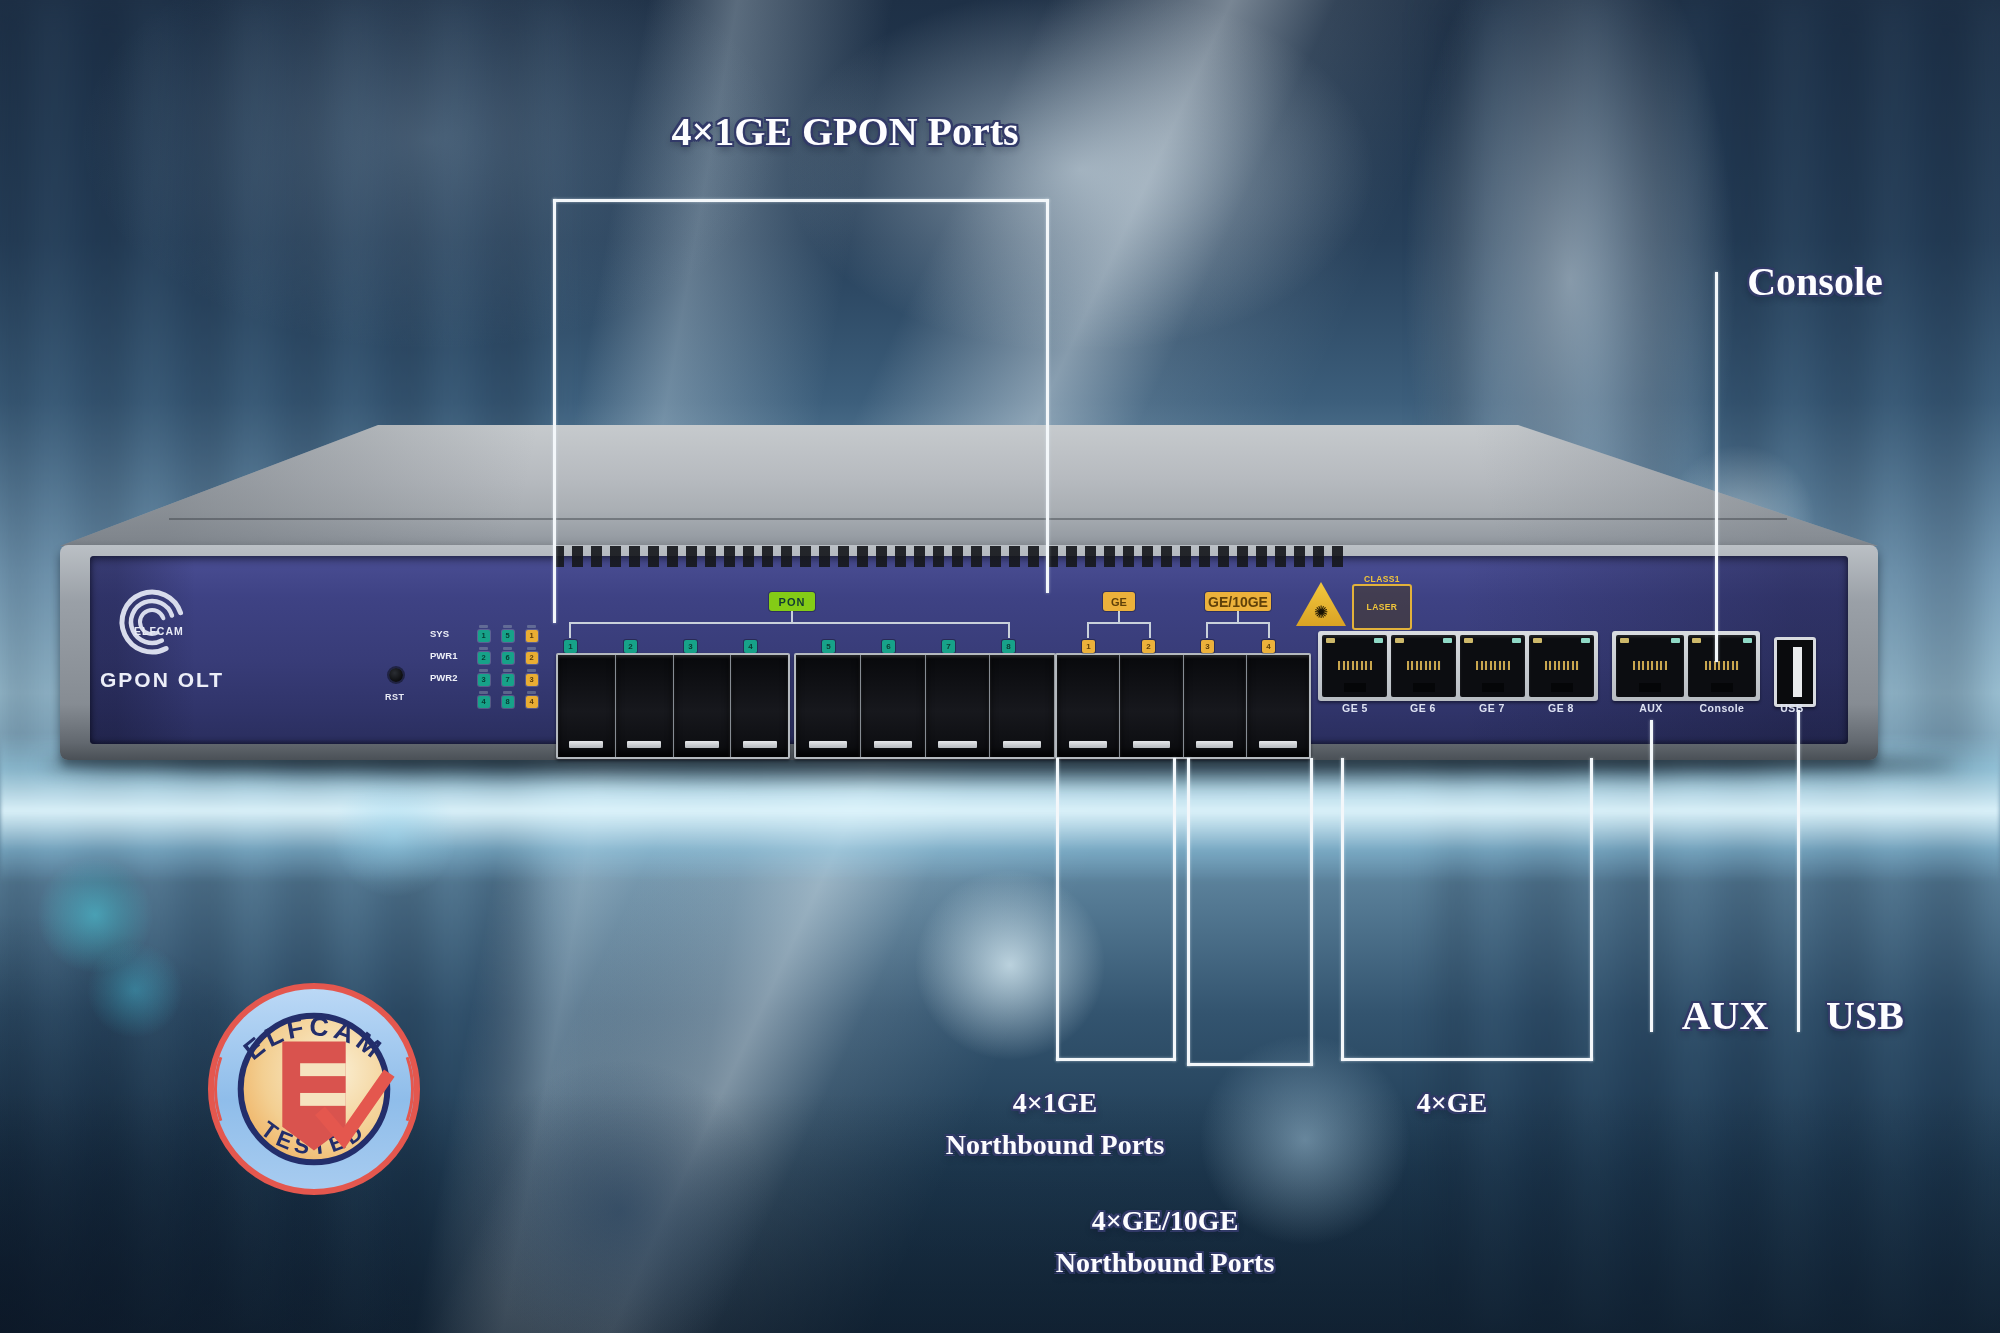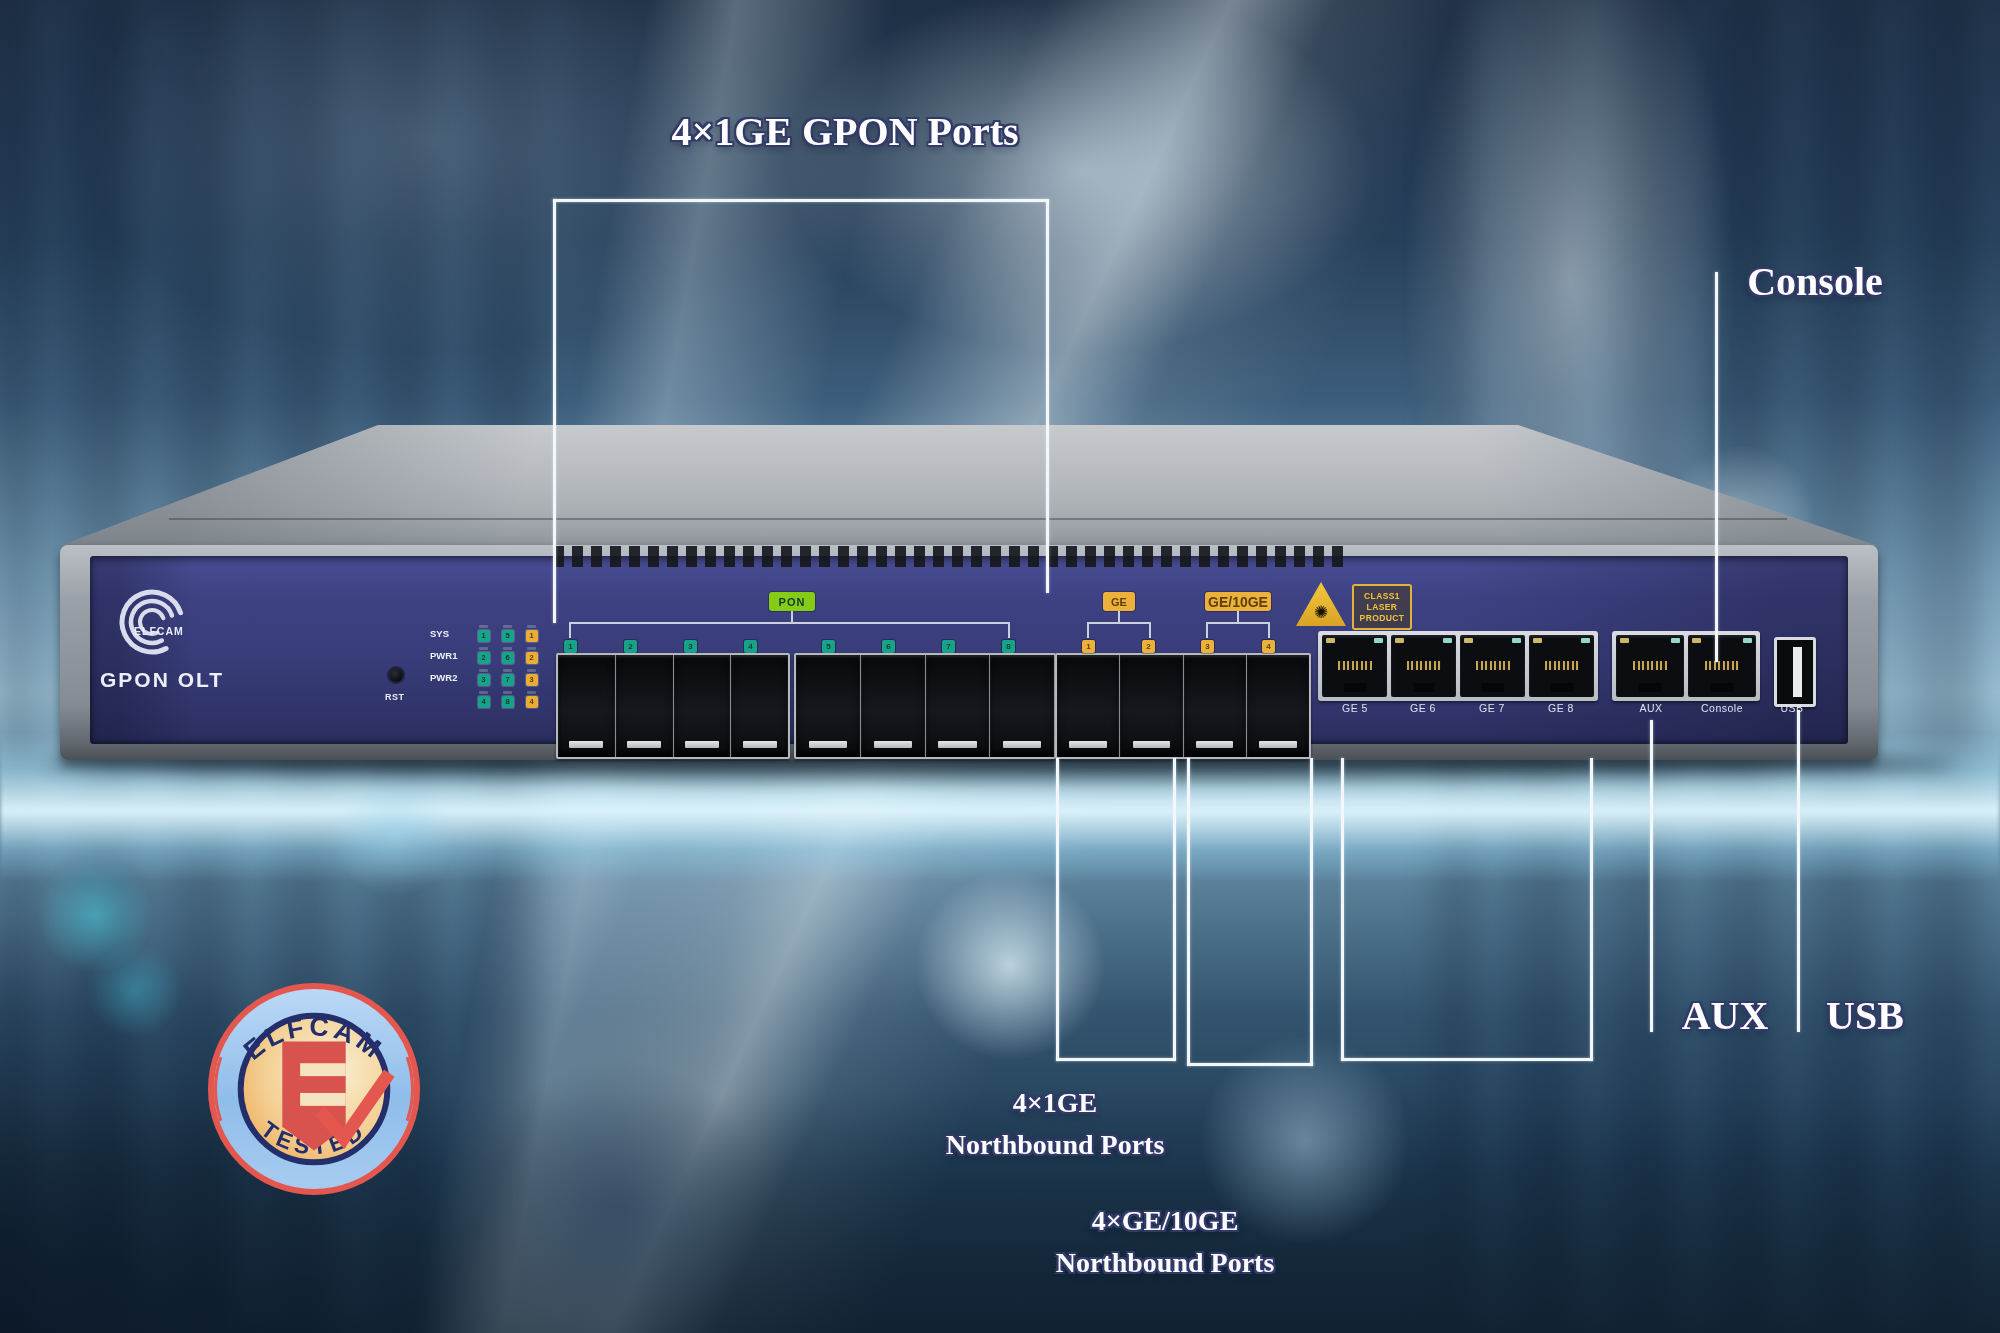--- a/index.html
+++ b/index.html
@@ -64,32 +64,32 @@
   .sfp-group{position:absolute;display:flex;border:2px solid #b4b9be;background:#101115;border-radius:2px;box-shadow:0 2px 3px rgba(0,0,10,.5);}
   .sfp{flex:1;position:relative;background:linear-gradient(180deg,#08090c 0%,#17181d 55%,#0a0b0e 100%);border-right:1px solid #868c93;box-shadow:inset 0 2px 3px rgba(255,255,255,.12),inset 0 -5px 7px rgba(0,0,0,.85);}
   .sfp:last-child{border-right:none;}
   .sfp::after{content:"";position:absolute;bottom:9px;left:20%;width:60%;height:7px;border-radius:1px;background:linear-gradient(180deg,#e6e8ea,#b4b8bd);}
   .rj-block{position:absolute;display:flex;gap:4px;padding:4px;background:linear-gradient(180deg,#d9dce0,#b7bcc2);border-radius:3px;box-shadow:0 2px 3px rgba(0,0,10,.45);}
   .rj{flex:1;position:relative;background:#0c0d11;border-radius:2px;box-shadow:inset 0 2px 3px rgba(255,255,255,.10);}
   .rj .ly{position:absolute;top:3px;left:4px;width:9px;height:5px;border-radius:1px;background:#cdb86a;}
   .rj .lg{position:absolute;top:3px;right:4px;width:9px;height:5px;border-radius:1px;background:#8fd9c6;}
   .rj .pins{position:absolute;top:26px;left:50%;transform:translateX(-50%);width:34px;height:9px;background:repeating-linear-gradient(90deg,#c9a64e 0 2px,#15161a 2px 4.5px);}
   .rj .notch{position:absolute;bottom:5px;left:50%;transform:translateX(-50%);width:22px;height:9px;background:#050608;}
-  .portlab{position:absolute;width:66px;text-align:center;color:#dde2f2;font-weight:normal;font-size:10.5px;letter-spacing:.5px;}
+  .portlab{position:absolute;width:66px;text-align:center;color:#dde2f2;font-weight:bold;font-size:10.5px;letter-spacing:.5px;}
 
   
   .wline{position:absolute;background:#f3f7fa;box-shadow:0 0 3px rgba(225,238,248,.55);}
   .ann{position:absolute;text-align:center;font-family:"Liberation Serif",serif;font-weight:bold;color:#fdfdff;
     text-shadow:-2px -2px 0 #323a68,2px -2px 0 #323a68,-2px 2px 0 #323a68,2px 2px 0 #323a68,0 -2px 0 #323a68,0 2px 0 #323a68,-2px 0 0 #323a68,2px 0 0 #323a68,0 4px 7px rgba(10,15,35,.45);}
   .ann.big{font-size:40px;}
   .ann.mid{font-size:28px;line-height:42px;}
 
   .laser-tri{position:absolute;left:1296px;top:582px;width:50px;height:44px;clip-path:polygon(50% 0,100% 100%,0 100%);background:linear-gradient(#f3c83e,#d9a224);display:flex;align-items:flex-end;justify-content:center;}
   .laser-tri span{font-size:17px;line-height:26px;color:#181204;}
-  .class-lab{position:absolute;left:1352px;top:584px;width:56px;height:42px;border:2px solid #e2b23a;border-radius:3px;background:rgba(70,56,18,.45);display:flex;flex-direction:column;align-items:center;justify-content:center;color:#f0c53a;font-size:8.5px;font-weight:bold;line-height:11px;letter-spacing:.4px;}
+  .class-lab{position:absolute;left:1352px;top:584px;width:56px;height:42px;border:2px solid #e2b23a;border-radius:3px;background:rgba(70,56,18,.45);display:flex;flex-direction:column;align-items:center;justify-content:center;color:#f0c53a;font-size:8.5px;font-weight:bold;line-height:11px;letter-spacing:.4px;gap:17px;}
   .usb-port{position:absolute;left:1774px;top:637px;width:36px;height:64px;border:3px solid #d8dbdf;border-radius:3px;background:#0a0b0d;box-shadow:0 2px 3px rgba(0,0,10,.45);}
   .usb-port i{position:absolute;top:7px;bottom:7px;left:16px;width:9px;background:#e9ebed;}
   .rst-btn{position:absolute;left:389px;top:668px;width:14px;height:14px;border-radius:50%;background:radial-gradient(circle at 40% 35%,#2a2d33,#000);box-shadow:0 0 0 2px rgba(10,12,20,.5);}
 </style>
 </head>
 <body>
 
 <div class="stage">
 
   <div class="bg"></div>
@@ -314,20 +314,21 @@
 
   <div class="wline" style="left:1341px;top:758px;width:3px;height:303px;"></div>
   <div class="wline" style="left:1590px;top:758px;width:3px;height:303px;"></div>
   <div class="wline" style="left:1341px;top:1058px;width:252px;height:3px;"></div>
 
   <div class="ann mid" style="left:855px;top:1082px;width:400px;">
     <div>4×1GE</div>
     <div>Northbound Ports</div>
   </div>
   <div class="ann mid" style="left:1252px;top:1082px;width:400px;">
+    <div>4×GE</div>
   </div>
   <div class="ann mid" style="left:965px;top:1200px;width:400px;">
     <div>4×GE/10GE</div>
     <div>Northbound Ports</div>
   </div>
 
   <svg class="abs" style="left:205px;top:980px;" width="218" height="218" viewBox="0 0 220 220">
     <defs>
       <linearGradient id="blueGrad" x1="0" y1="0" x2="0" y2="1">
         <stop offset="0" stop-color="#bcd9f6"></stop>

